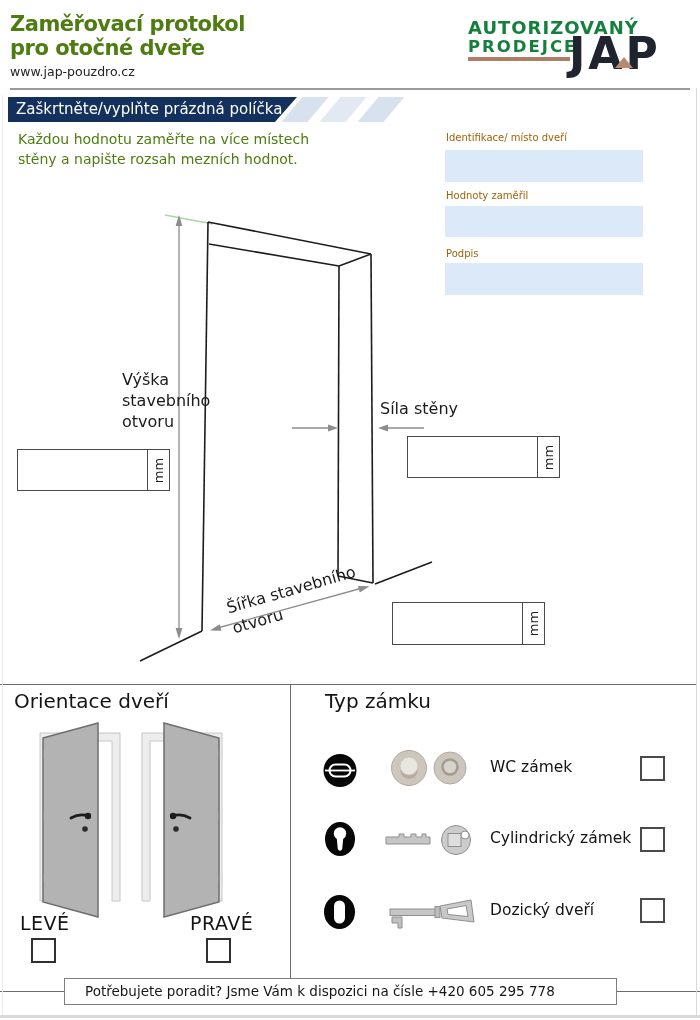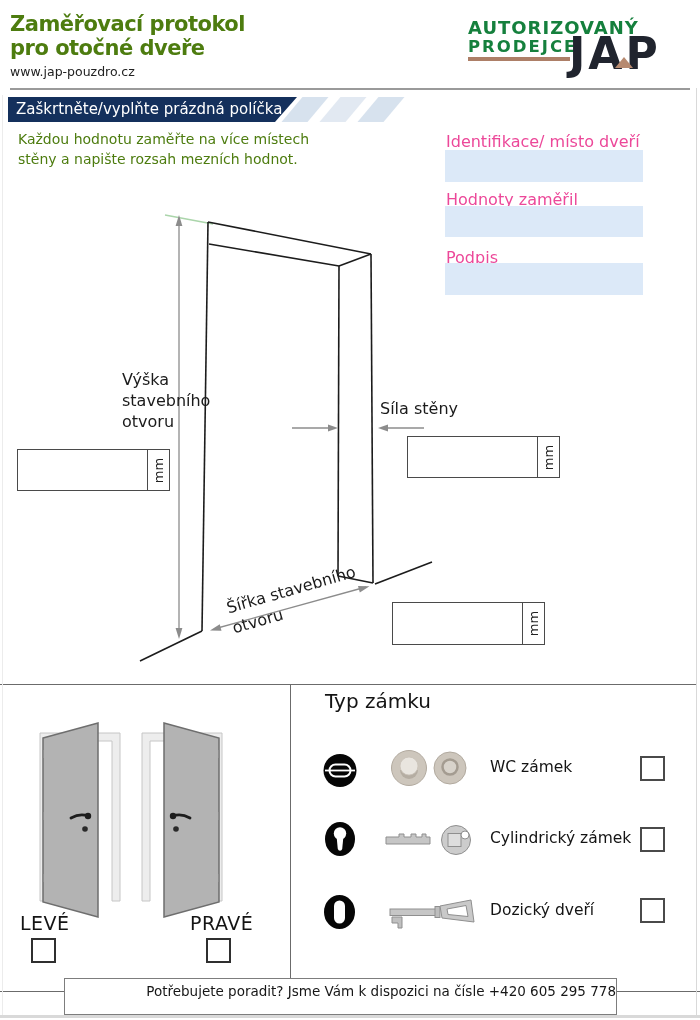--- a/index.html
+++ b/index.html
@@ -23,43 +23,43 @@
   .head-rule { left:10px; top:88px; width:680px; height:2px; background:#9a9a9a; }
 
   
   .bar { top:97px; height:25px; background:#14305c; color:#fff; font-size:15px; line-height:25px; }
   .bar-left { left:2px; width:289px; clip-path:polygon(0 0,100% 0,calc(100% - 22px) 100%,0 100%); padding-left:8px;margin-left:6px; }
   .bar-right { left:410px; width:253px; clip-path:polygon(14px 0,100% 0,100% 100%,0 100%); padding-left:34px; }
   .stripe { top:97px; width:26px; height:25px; transform:skewX(-40deg); }
 
   
   .instructions { left:18px; top:130px; width:300px; font-size:14px; line-height:1.4; color:#4d7c0f; }
-  .field-label { left:446px; font-size:16px; color:#ec4899; }
+  .field-label { left:446px; font-size:10px; color:#a16207; }
   .field-box { left:445px; width:198px; background:#dce9f8; cursor:text; }
 
   
   .dim-label { font-size:16px; color:#1b1b1b; line-height:1.32; }
   .mm-box { border:1.5px solid #4a4a4a; background:#fff; display:flex; }
   .mm-box .val { flex:1; }
   .mm-box .unit { width:22px; border-left:1.5px solid #4a4a4a; display:flex; align-items:center; justify-content:center; }
   .mm-box .unit span { transform:rotate(-90deg); font-size:13px; color:#222; }
 
   
   .hdiv { left:0; top:684px; width:697px; height:1px; background:#6b6b6b; }
   .vdiv { left:290px; top:684px; width:1px; height:307px; background:#6b6b6b; }
   .section-title { font-size:20px; color:#141414; }
   .door-label { font-size:19px; letter-spacing:0.5px; color:#141414; }
   .checkbox { width:25px; height:25px; border:2px solid #2f2f2f; background:#fff; cursor:pointer; }
   .lock-label { font-size:15.5px; color:#141414; }
   .lock-checkbox { border-width:2px; border-color:#4a4a4a; }
 
   
   .footer-line { left:0; top:991px; width:700px; height:1px; background:#6b6b6b; }
-  .footer-box { left:64px; top:978px; width:553px; height:37px; border:1px solid #7d7d7d; background:#fff;
-                font-size:13.5px; line-height:25px; text-align:right; color:#161616; }
+  .footer-box { left:64px; top:978px; width:553px; height:27px; border:1px solid #7d7d7d; background:#fff;
+                font-size:13.5px; line-height:25px; text-align:left; color:#161616;padding-left:20px; }
   .page-edge-r { left:696px; top:88px; width:1px; height:928px; background:#d9d9d9; }
   .page-edge-l { left:2px; top:95px; width:1px; height:921px; background:#ececec; }
   .page-edge-b { left:0; top:1015px; width:700px; height:3px; background:#d9d9d9; }
 
   svg { display:block; }
 </style>
 </head>
 <body>
 
 <div class="page">
@@ -144,20 +144,21 @@
   <div class="abs mm-box" style="left:392px;top:602px;width:153px;height:43px;">
     <div class="val"></div>
     <div class="unit">
         <span>mm</span>
       </div>
   </div>
 
   <div class="abs hdiv"></div>
   <div class="abs vdiv"></div>
 
+  <div class="abs section-title" style="left:14px;top:689px;">Orientace dveří</div>
 
   <svg class="abs" style="left:0;top:680px;pointer-events:none;" width="290" height="260" viewBox="0 680 290 260">
 
     <path d="M40,733 H120 V901 H112 V741 H48 V901 H40 Z" fill="#ededed" stroke="#c6c6c6" stroke-width="1" fill-rule="evenodd"></path>
 
     <path d="M43,738 L98,723 L98,917 L43,902 Z" fill="#b3b3b3" stroke="#6e6e6e" stroke-width="1.5"></path>
     <g>
       <path d="M88,816 Q80,813 71,818" stroke="#1d1d1d" stroke-width="2.8" fill="none" stroke-linecap="round"></path>
       <circle cx="88" cy="816" r="3.2" fill="#1d1d1d"></circle>
       <circle cx="85" cy="829" r="2.8" fill="#2a2a2a"></circle>

